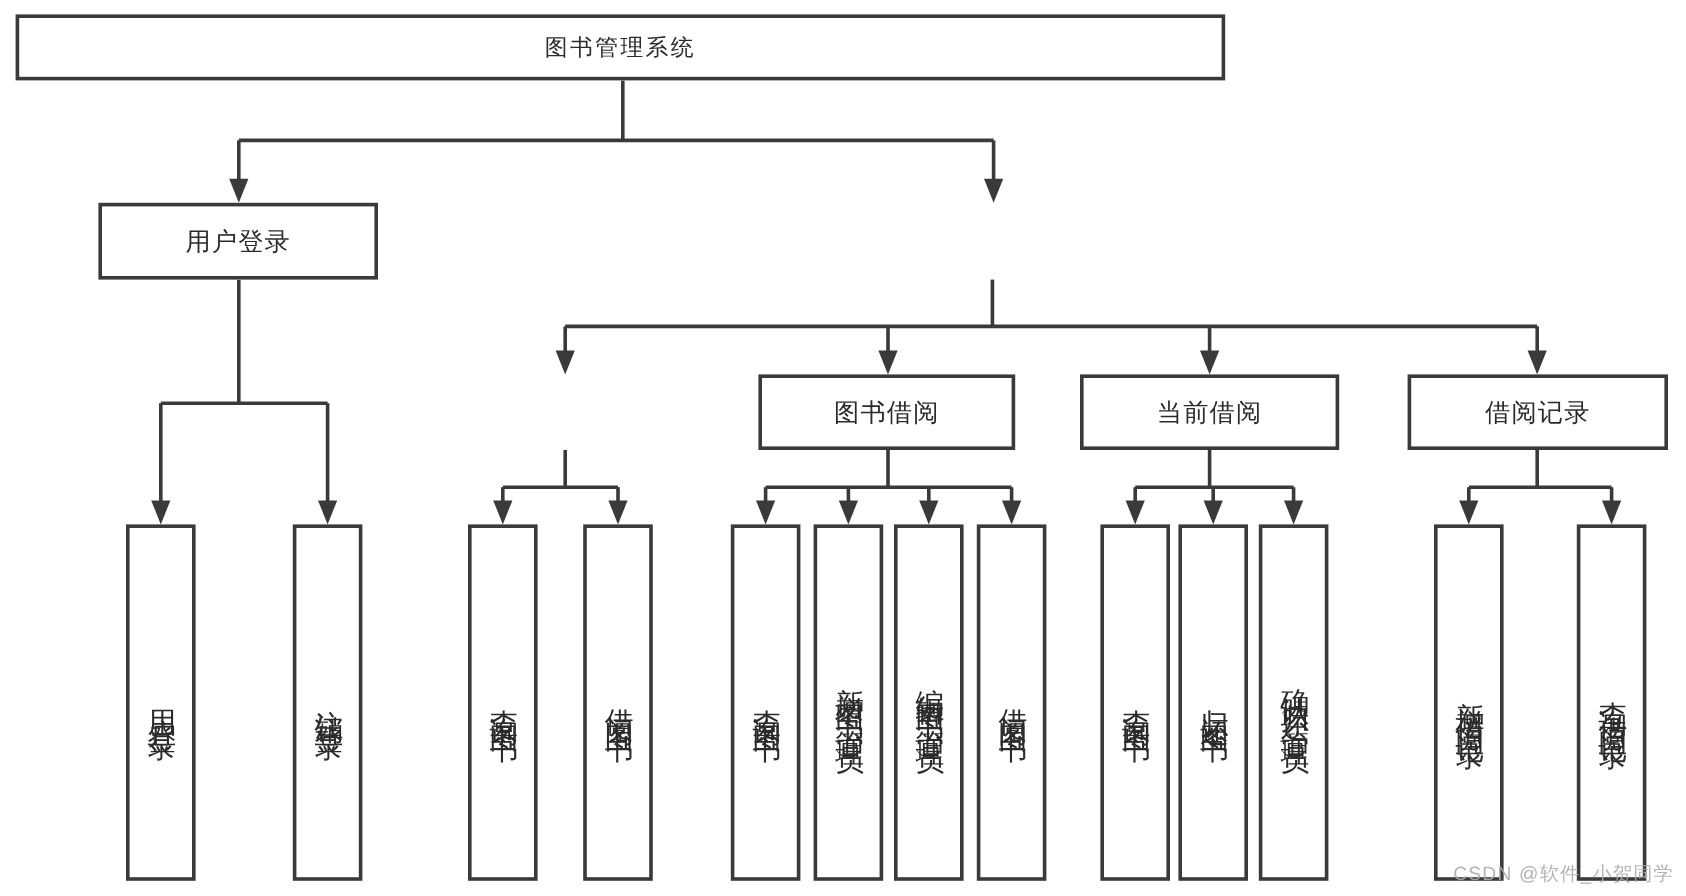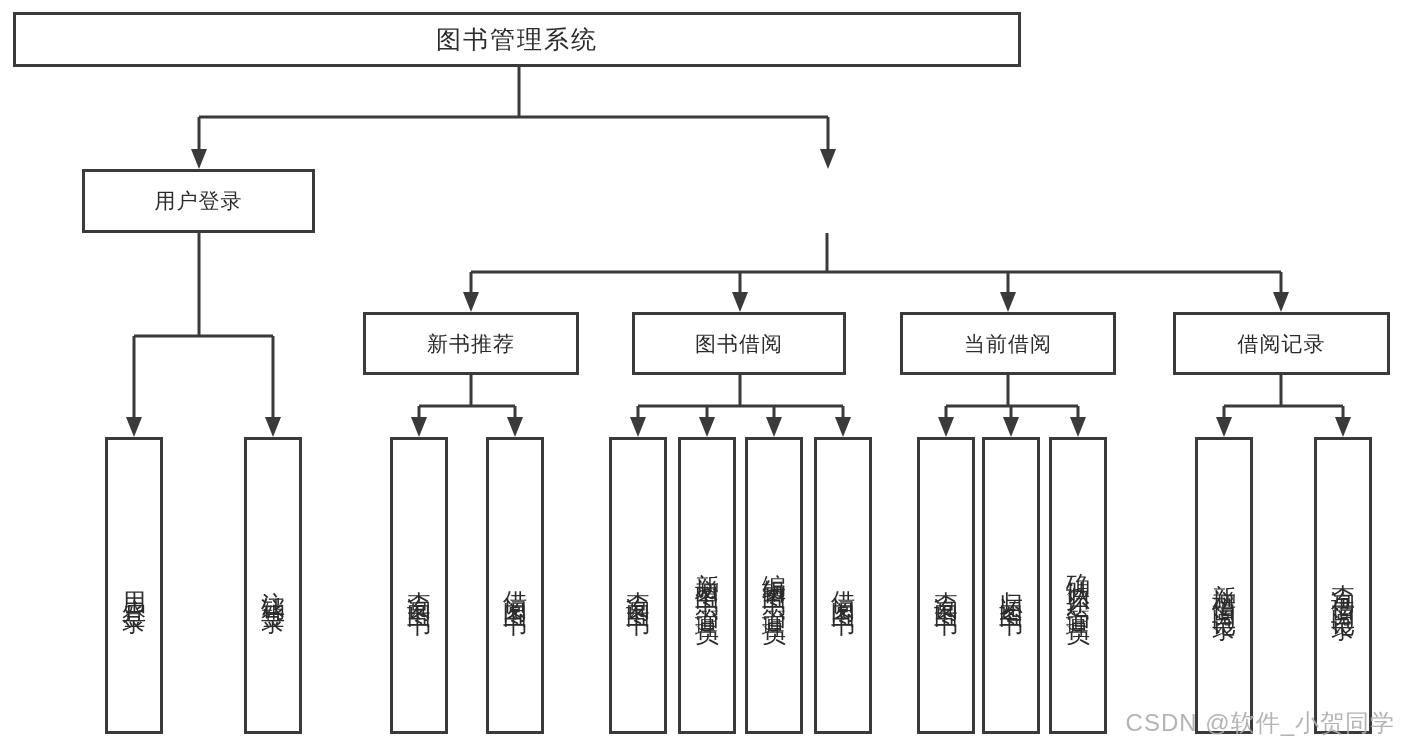--- a/index.html
+++ b/index.html
@@ -28,40 +28,40 @@
     box-sizing: border-box;
     display: flex;
     align-items: center;
     justify-content: center;
     color: #2b2b2b;
     z-index: 2;
     text-align: center;
     white-space: nowrap;
   }
   .node-root {
-    font-size: 25px;
+    font-size: 19px;
     letter-spacing: 2px;
   }
   .node-h {
     font-size: 21px;
     letter-spacing: 1px;
   }
   .node-v {
     writing-mode: vertical-rl;
     text-orientation: mixed;
     font-size: 24px;
     letter-spacing: 7px;
     line-height: 1;
     white-space: normal;
   }
   .watermark {
     position: absolute;
     right: 10px;
     bottom: 8px;
-    font-size: 24px;
+    font-size: 16px;
     letter-spacing: 1px;
     color: rgba(172, 172, 172, 0.9);
     z-index: 5;
   }
 </style>
 </head>
 <body>
 
 <div class="canvas">
 
@@ -131,21 +131,20 @@
       <polygon points="1070,417 1086,417 1078,437"></polygon>
       <polygon points="1216,417 1232,417 1224,437"></polygon>
       <polygon points="1335,417 1351,417 1343,437"></polygon>
     </g>
   </svg>
 
   <div class="node node-root" style="left:13px; top:12px; width:1008px; height:55px;">图书管理系统</div>
 
   <div class="node node-h" style="left:82px; top:169px; width:233px; height:64px;">用户登录</div>
 
-  <div class="node node-h" style="left:363px; top:312px; width:216px; height:63px;">新书推荐</div>
   <div class="node node-h" style="left:632px; top:312px; width:214px; height:63px;">图书借阅</div>
   <div class="node node-h" style="left:1173px; top:312px; width:217px; height:63px;">借阅记录</div>
   <div class="node node-h" style="left:900px; top:312px; width:216px; height:63px;">当前借阅</div>
 
   <div class="node node-v" style="left:105px; top:437px; width:58px; height:297px;">用户登录</div>
   <div class="node node-v" style="left:244px; top:437px; width:58px; height:297px;">注销登录</div>
 
   <div class="node node-v" style="left:390px; top:437px; width:58px; height:297px;">查询图书</div>
   <div class="node node-v" style="left:486px; top:437px; width:58px; height:297px;">借阅图书</div>
 

